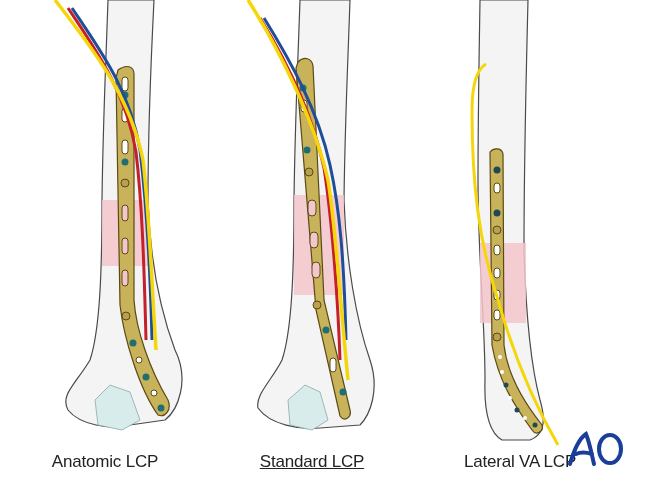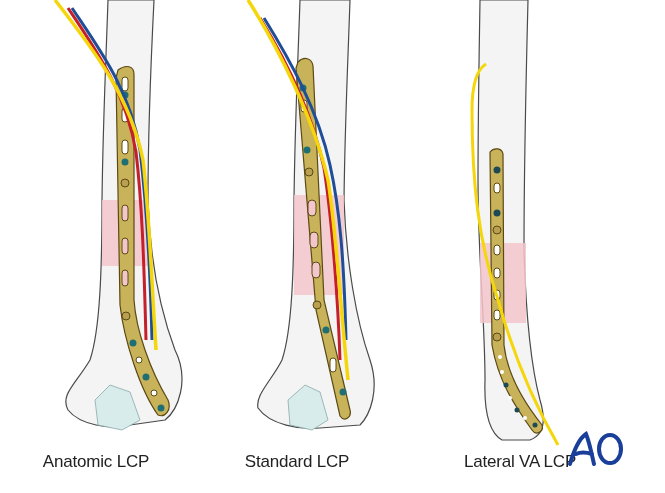--- a/index.html
+++ b/index.html
@@ -94,22 +94,22 @@
       <circle cx="66" cy="385" r="2.5" fill="#1e4a55"></circle>
       <circle cx="70" cy="398" r="2" fill="#fff"></circle>
       <circle cx="77" cy="410" r="2.5" fill="#1e4a55"></circle>
       <circle cx="85" cy="418" r="2" fill="#fff"></circle>
       <circle cx="95" cy="425" r="2.5" fill="#1e4a55"></circle>
     </g>
     <path d="M46 64 C36 70 32 85 32 110 C32 180 38 240 58 300 C72 350 92 400 118 445" fill="none" stroke="#f5d60a" stroke-width="3"></path>
   </svg>
 </div>
 
-<div class="caption" style="left:96px;">Anatomic LCP</div>
-<div class="caption" style="left:297px;">Standard LCP</div>
+<div class="caption" style="left:105px;">Anatomic LCP</div>
+<div class="caption" style="left:312px;text-decoration:underline;">Standard LCP</div>
 <div class="caption" style="left:520px;">Lateral VA LCP</div>
 
 <div class="logo">
   <svg width="60" height="38" viewBox="0 0 60 38">
     <path d="M4 34 C8 20 14 8 20 4 C24 14 26 26 28 34 M10 24 C14 22 20 22 26 24" fill="none" stroke="#1a3f9a" stroke-width="4" stroke-linecap="round"></path>
     <ellipse cx="44" cy="19" rx="11" ry="14" fill="none" stroke="#1a3f9a" stroke-width="4"></ellipse>
   </svg>
 </div>
 
 </body></html>

